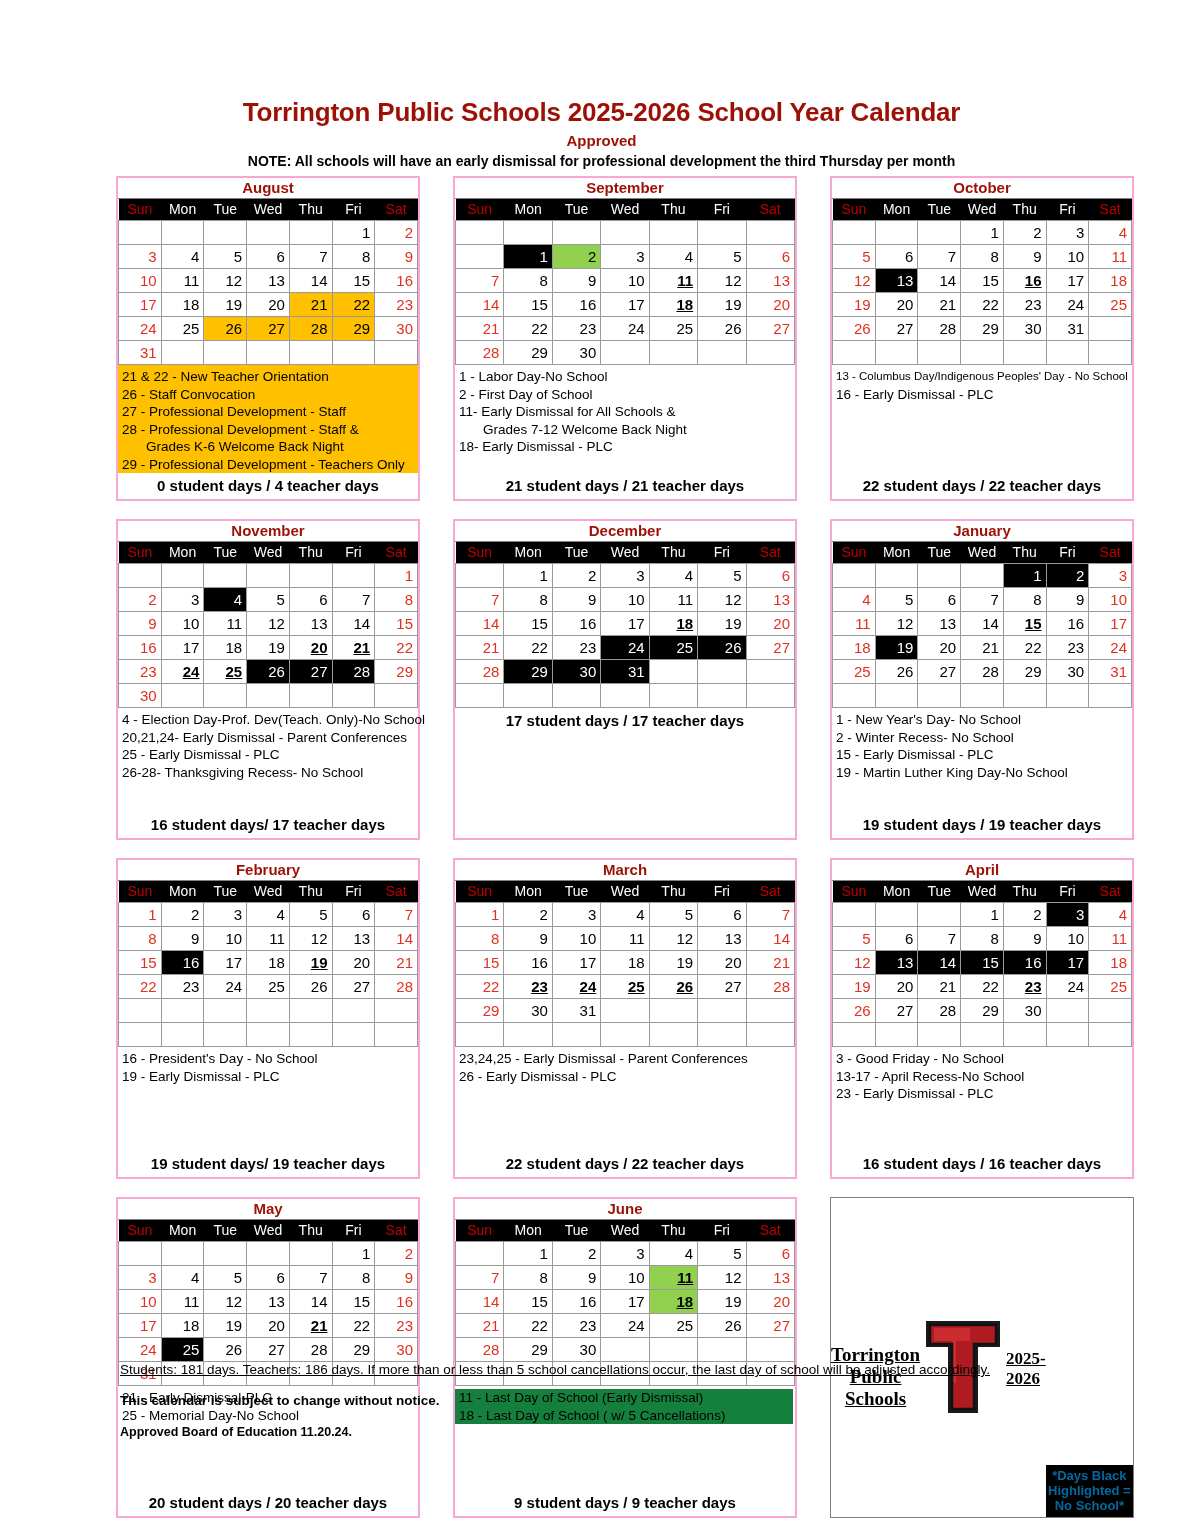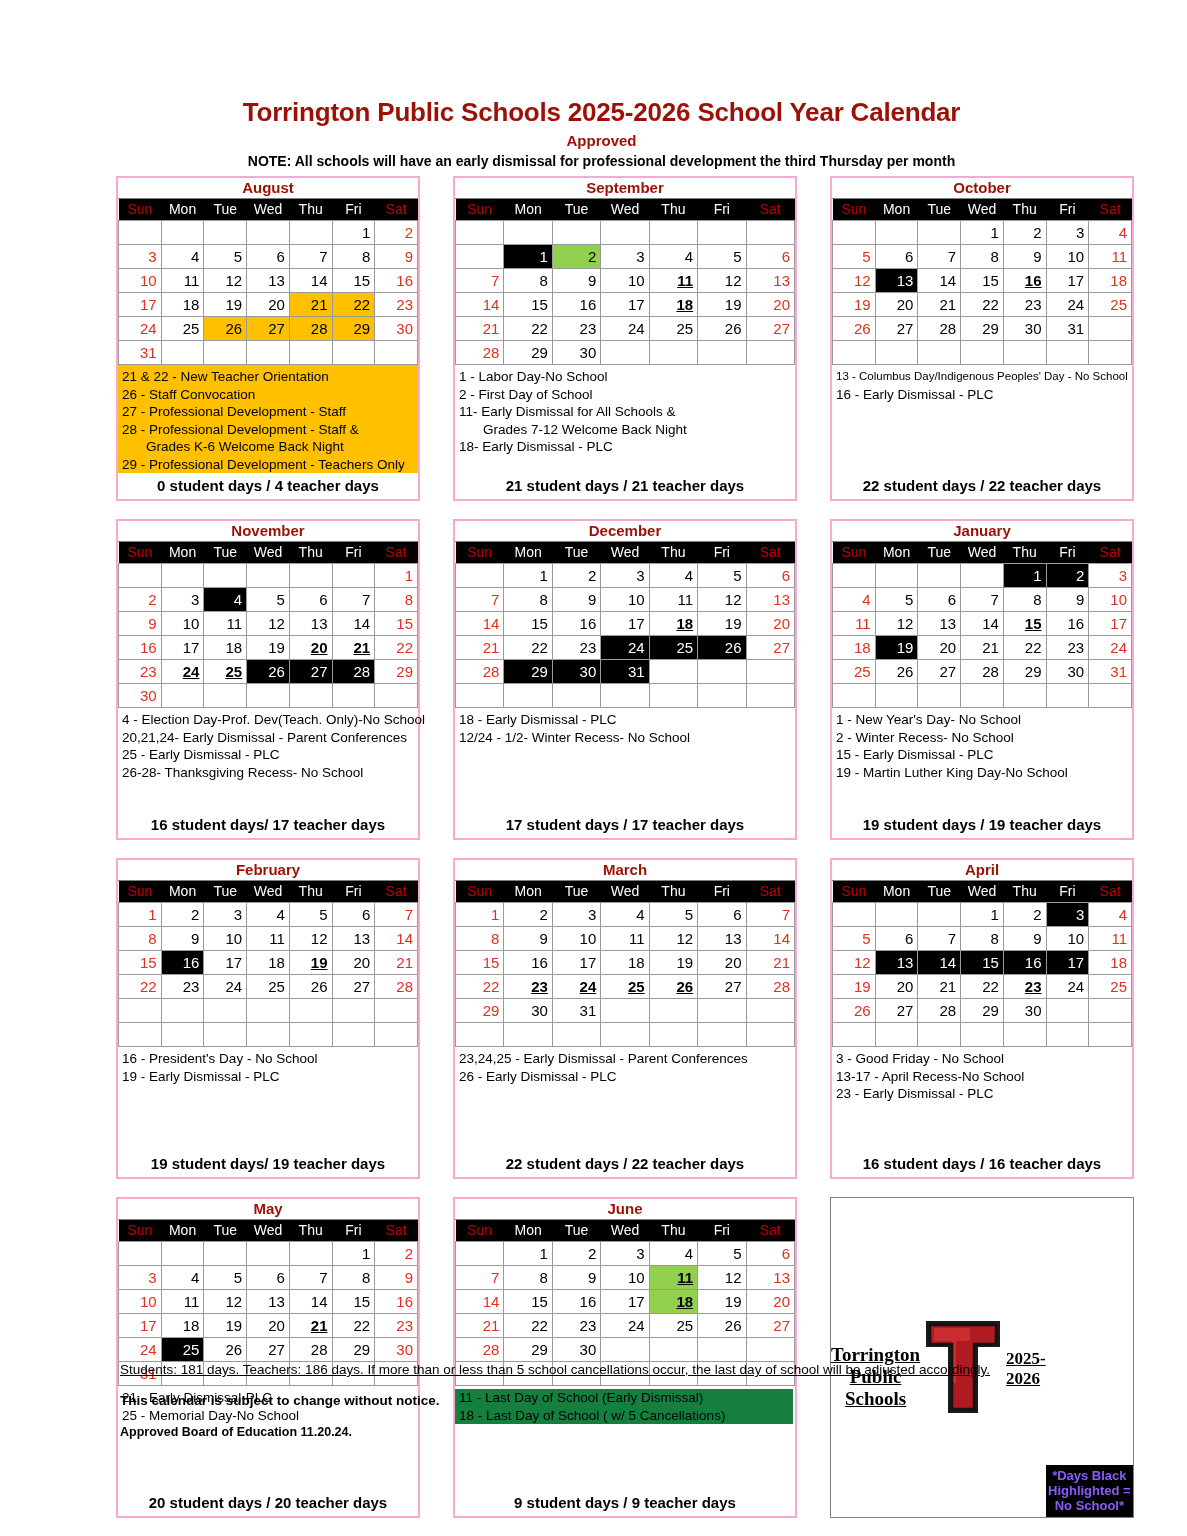--- a/index.html
+++ b/index.html
@@ -171,21 +171,21 @@
     margin-top: 22px;
     font-family: "Liberation Serif", serif;
     font-weight: bold;
     font-size: 17px;
     text-decoration: underline;
   }
   .lp-legend {
     margin-top: auto;
     width: 100%;
     background: #000;
-    color: #8b5cf6;
+    color: #0369a1;
     text-align: center;
     font-weight: bold;
     font-size: 13px;
     padding: 3px 0 4px 0;
     box-sizing: border-box;
   }
 
   
   .footer {
     position: absolute;
@@ -604,24 +604,20 @@
                 <td class="sun empty"><span></span></td>
                 <td class="empty"><span></span></td>
                 <td class="empty"><span></span></td>
                 <td class="empty"><span></span></td>
                 <td class="empty"><span></span></td>
                 <td class="empty"><span></span></td>
                 <td class="sat empty"><span></span></td>
               </tr>
             </tbody>
           </table>
-          <div class="notes">
-            <div class="nline">18 - Early Dismissal - PLC</div>
-            <div class="nline">12/24 - 1/2- Winter Recess- No School</div>
-          </div>
           <div class="summary">17 student days / 17 teacher days</div>
         </div>
         <div class="month">
           <div class="m-title">January</div>
           <table class="cal">
             <thead>
               <tr>
                 <th class="we">Sun</th>
                 <th>Mon</th>
                 <th>Tue</th>

